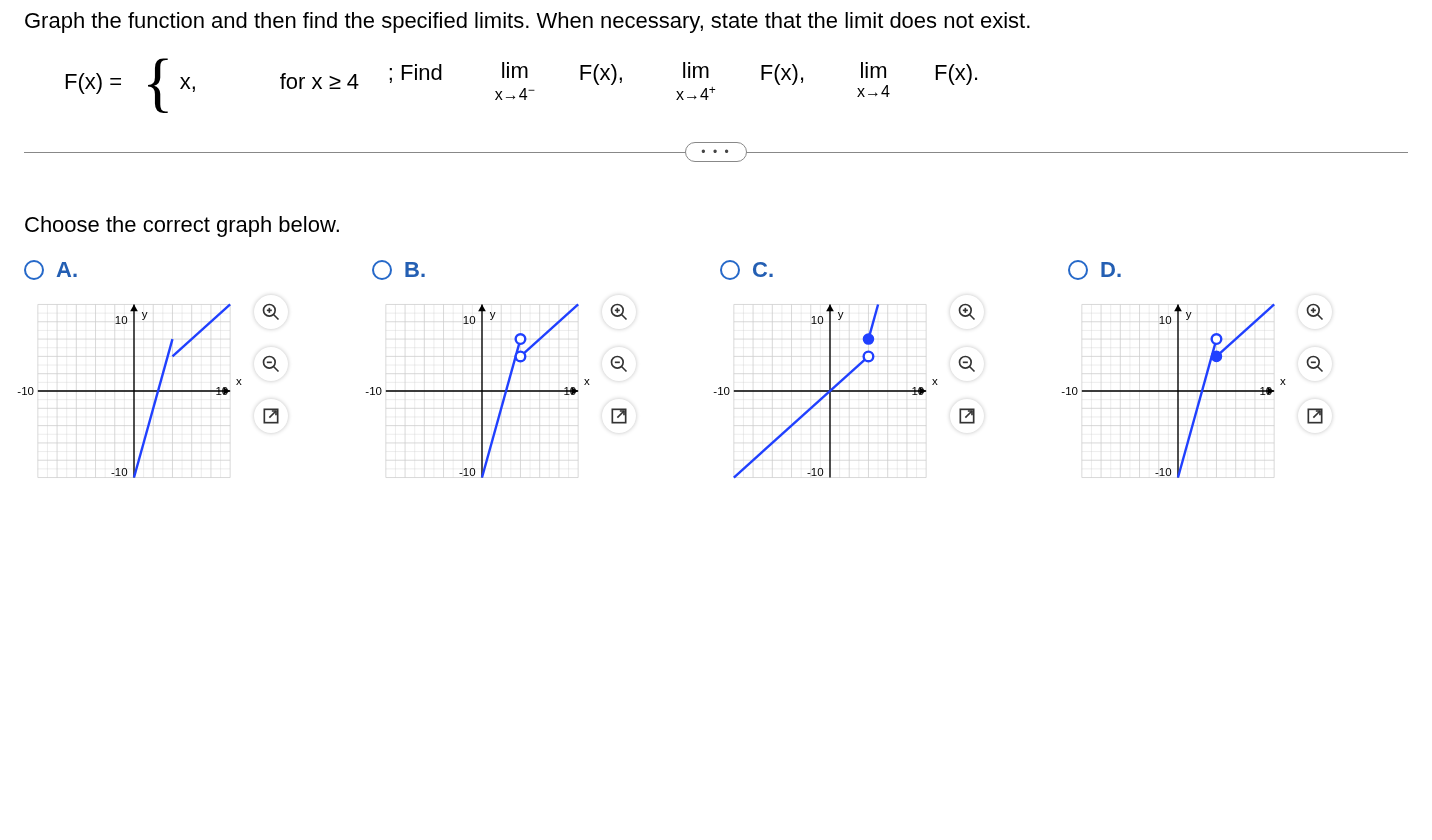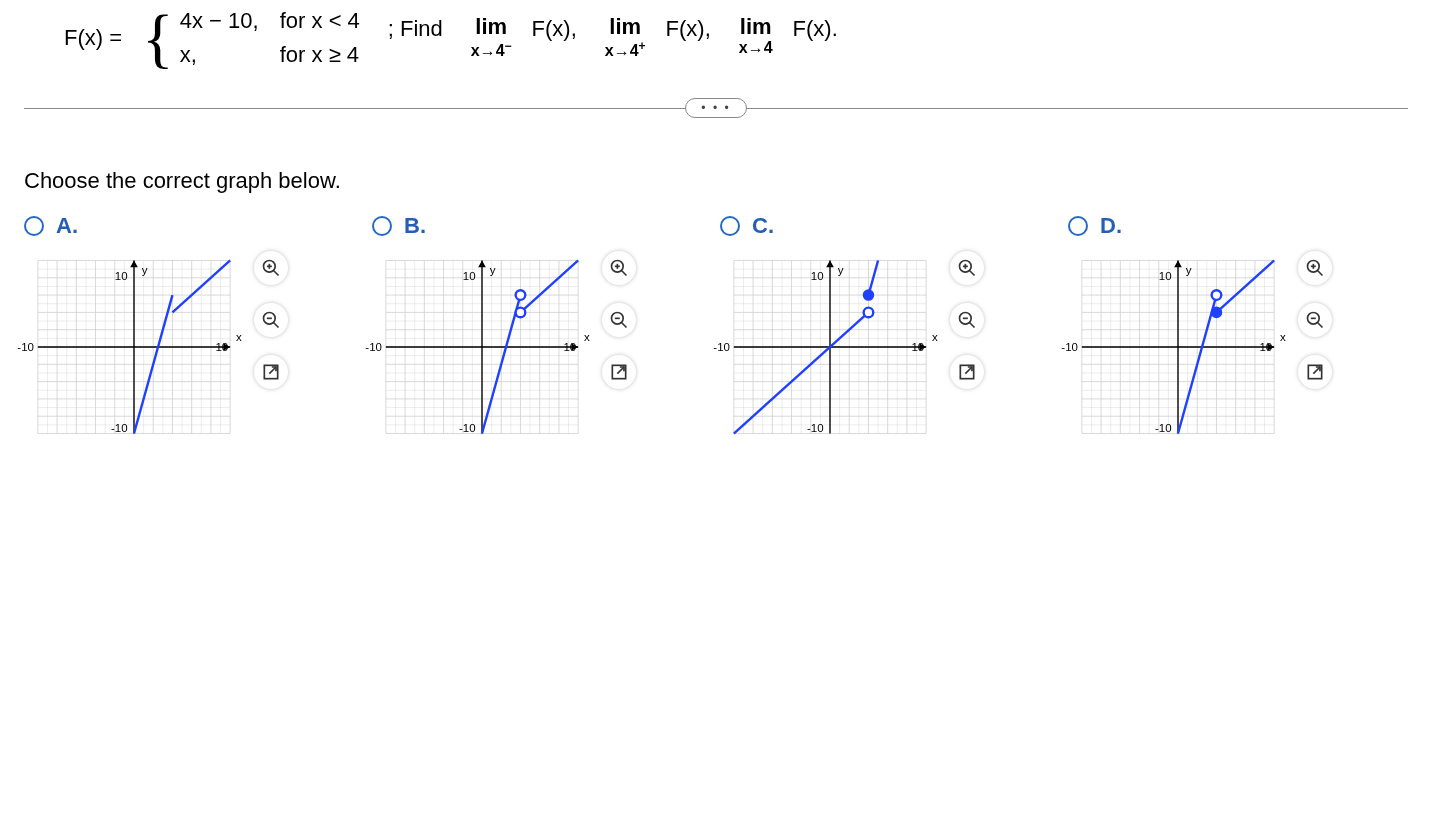--- a/index.html
+++ b/index.html
@@ -44,28 +44,28 @@
   }
   .case-piece {
     width: 100px;
   }
   .case-cond {
     width: 100px;
   }
   .finds {
     display: flex;
     align-items: flex-start;
+    gap: 36px;
   }
   .lim {
     display: inline-flex;
     flex-direction: column;
     align-items: center;
-    margin: 0 20px;
+    margin: 0 8px;
     line-height: 1;
-    font-weight: bold;
   }
   .lim-top {
     font-size: 22px;
   }
   .lim-bot {
     font-size: 16px;
     margin-top: 2px;
     text-align: right;
   }
   .sup {
@@ -166,29 +166,26 @@
     stroke: #333;
     fill: none;
     stroke-width: 2;
   }
 </style>
 </head>
 <body>
 
 <div class="page">
 
+  <div class="instruction">Graph the function and then find the specified limits. When necessary, state that the limit does not exist.</div>
 
   <div class="formula-row">
     <span class="fx-label">F(x) =</span>
     <span class="brace">{</span>
     <div class="cases">
-      <div class="case-row">
-        <span class="case-piece">4x − 10,</span>
-        <span class="case-cond">for x &lt; 4</span>
-      </div>
       <div class="case-row">
         <span class="case-piece">x,</span>
         <span class="case-cond">for x ≥ 4</span>
       </div>
     </div>
     <div class="finds">
       <span style="margin-right:8px;">; Find</span>
       <span class="lim">
         <span class="lim-top">lim</span>
         <span class="lim-bot"><span>x→4</span><span class="sup">−</span></span>

